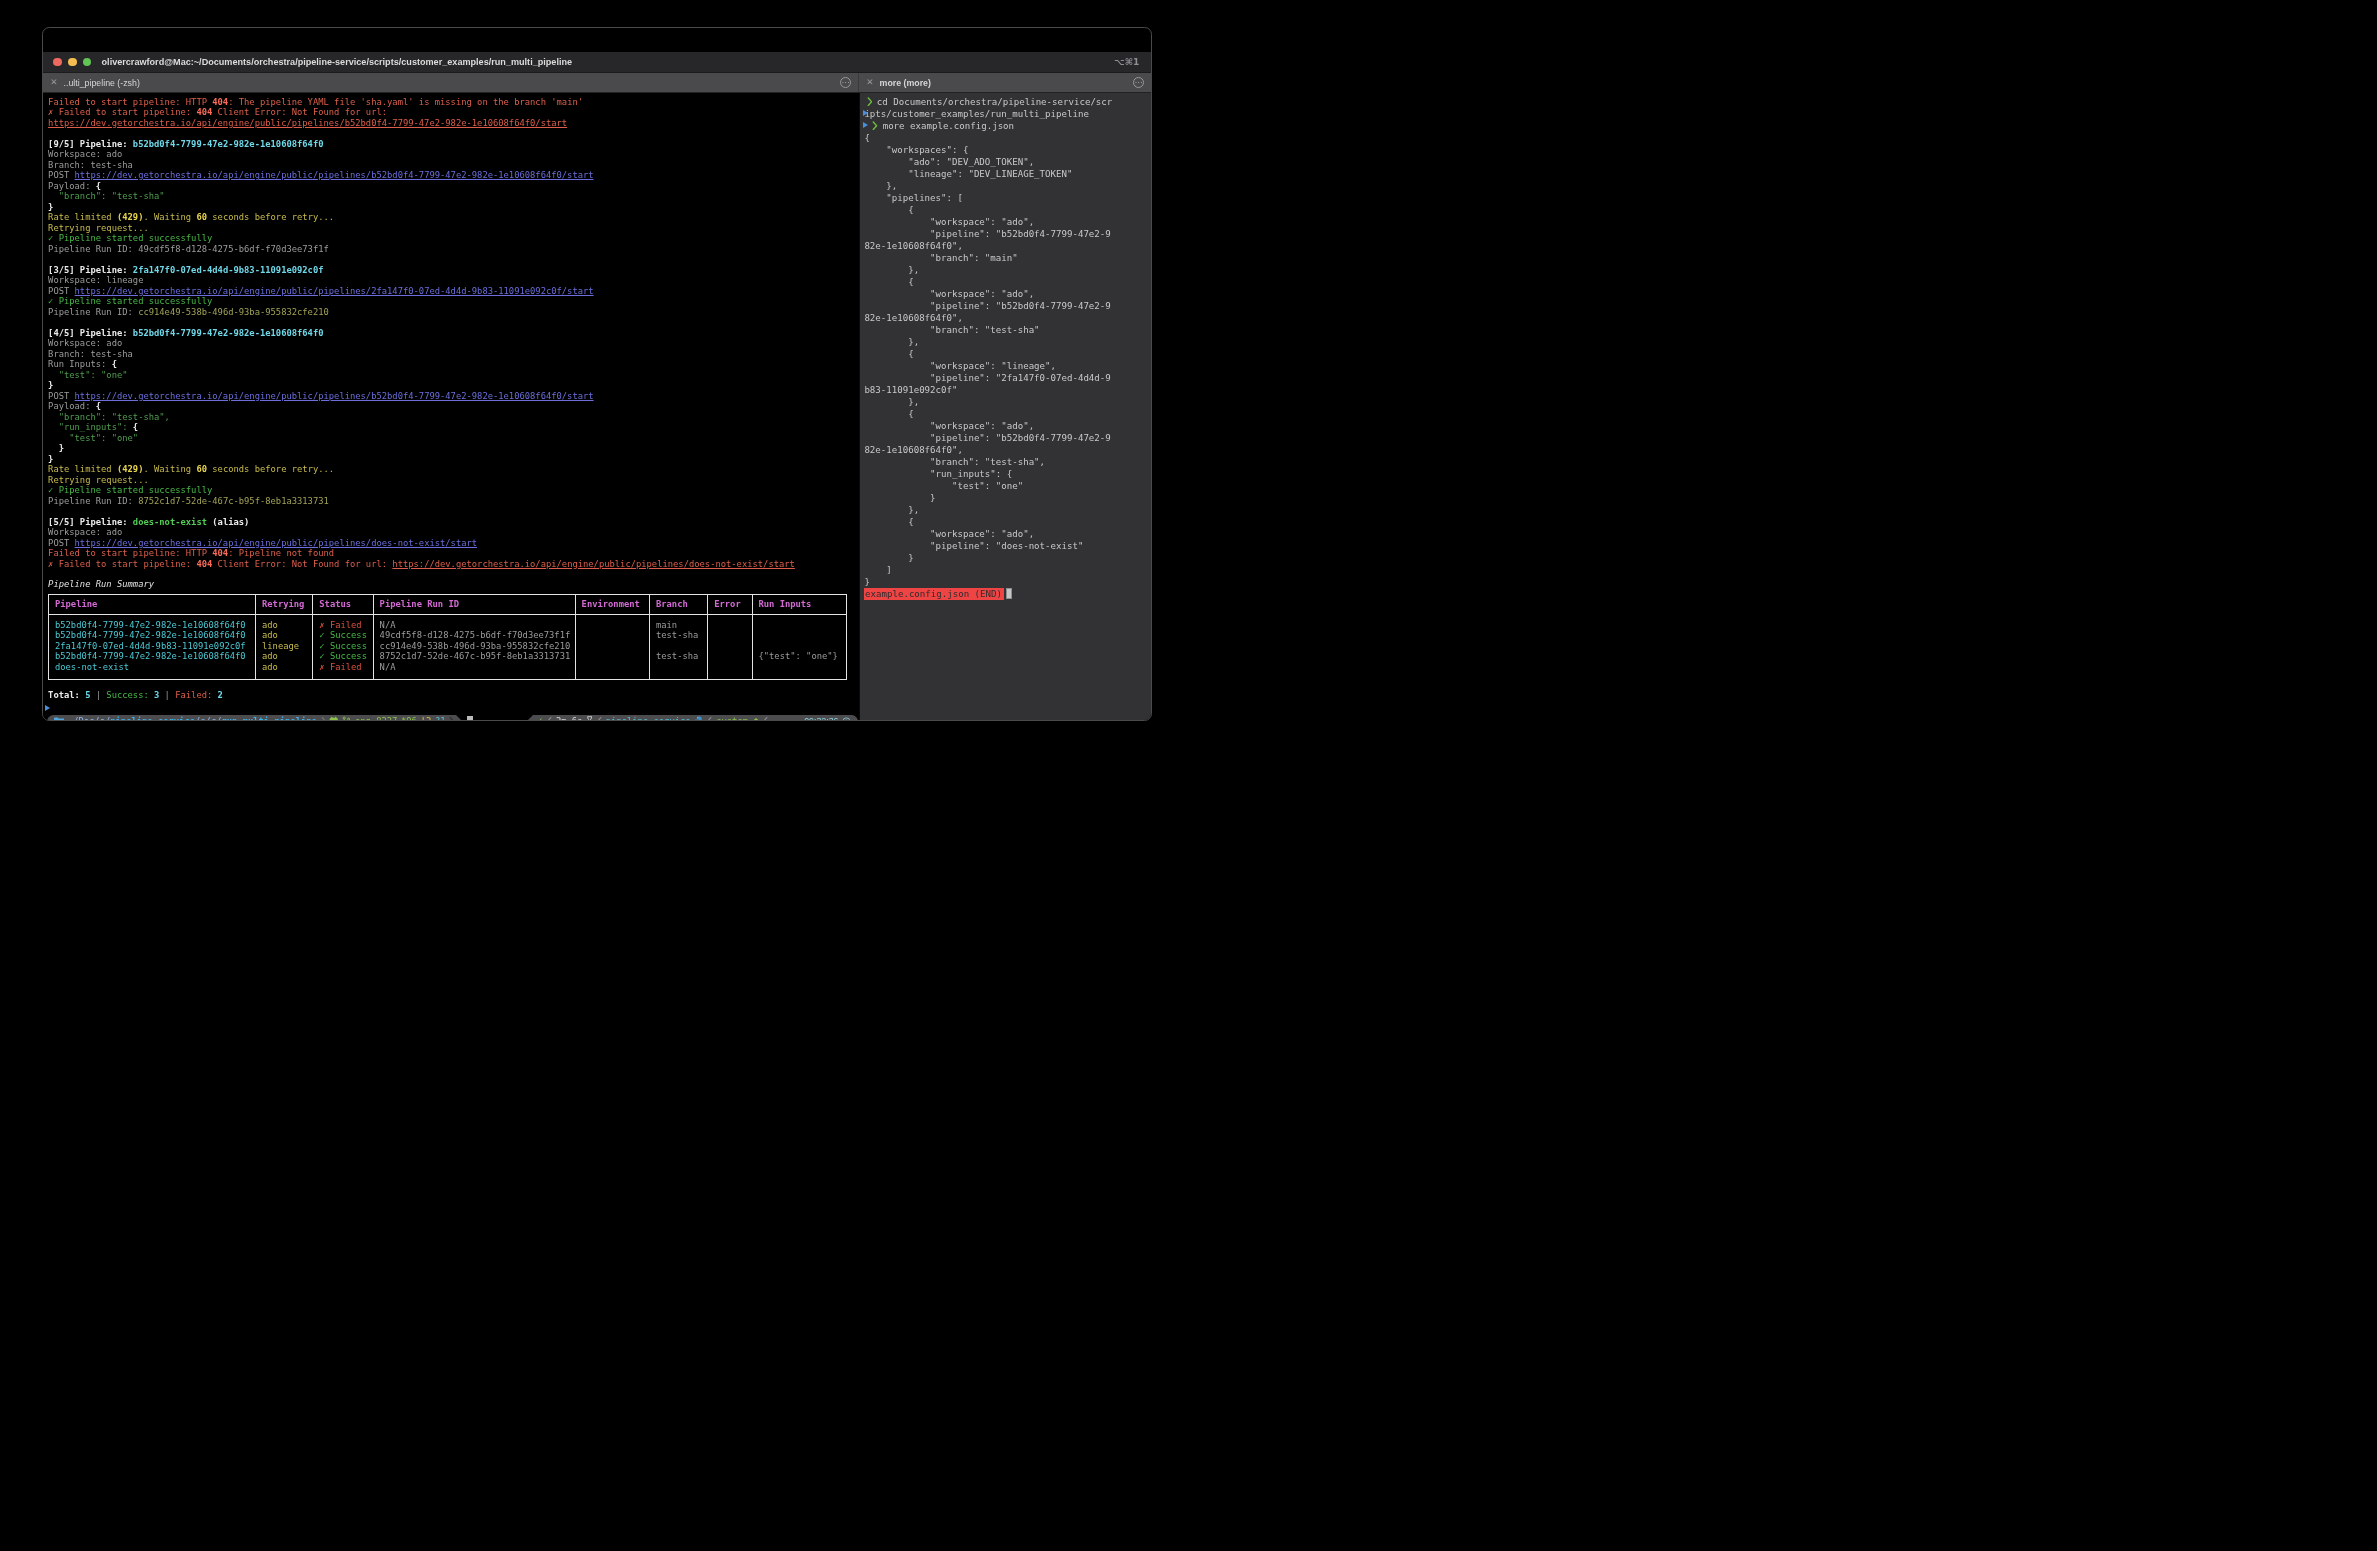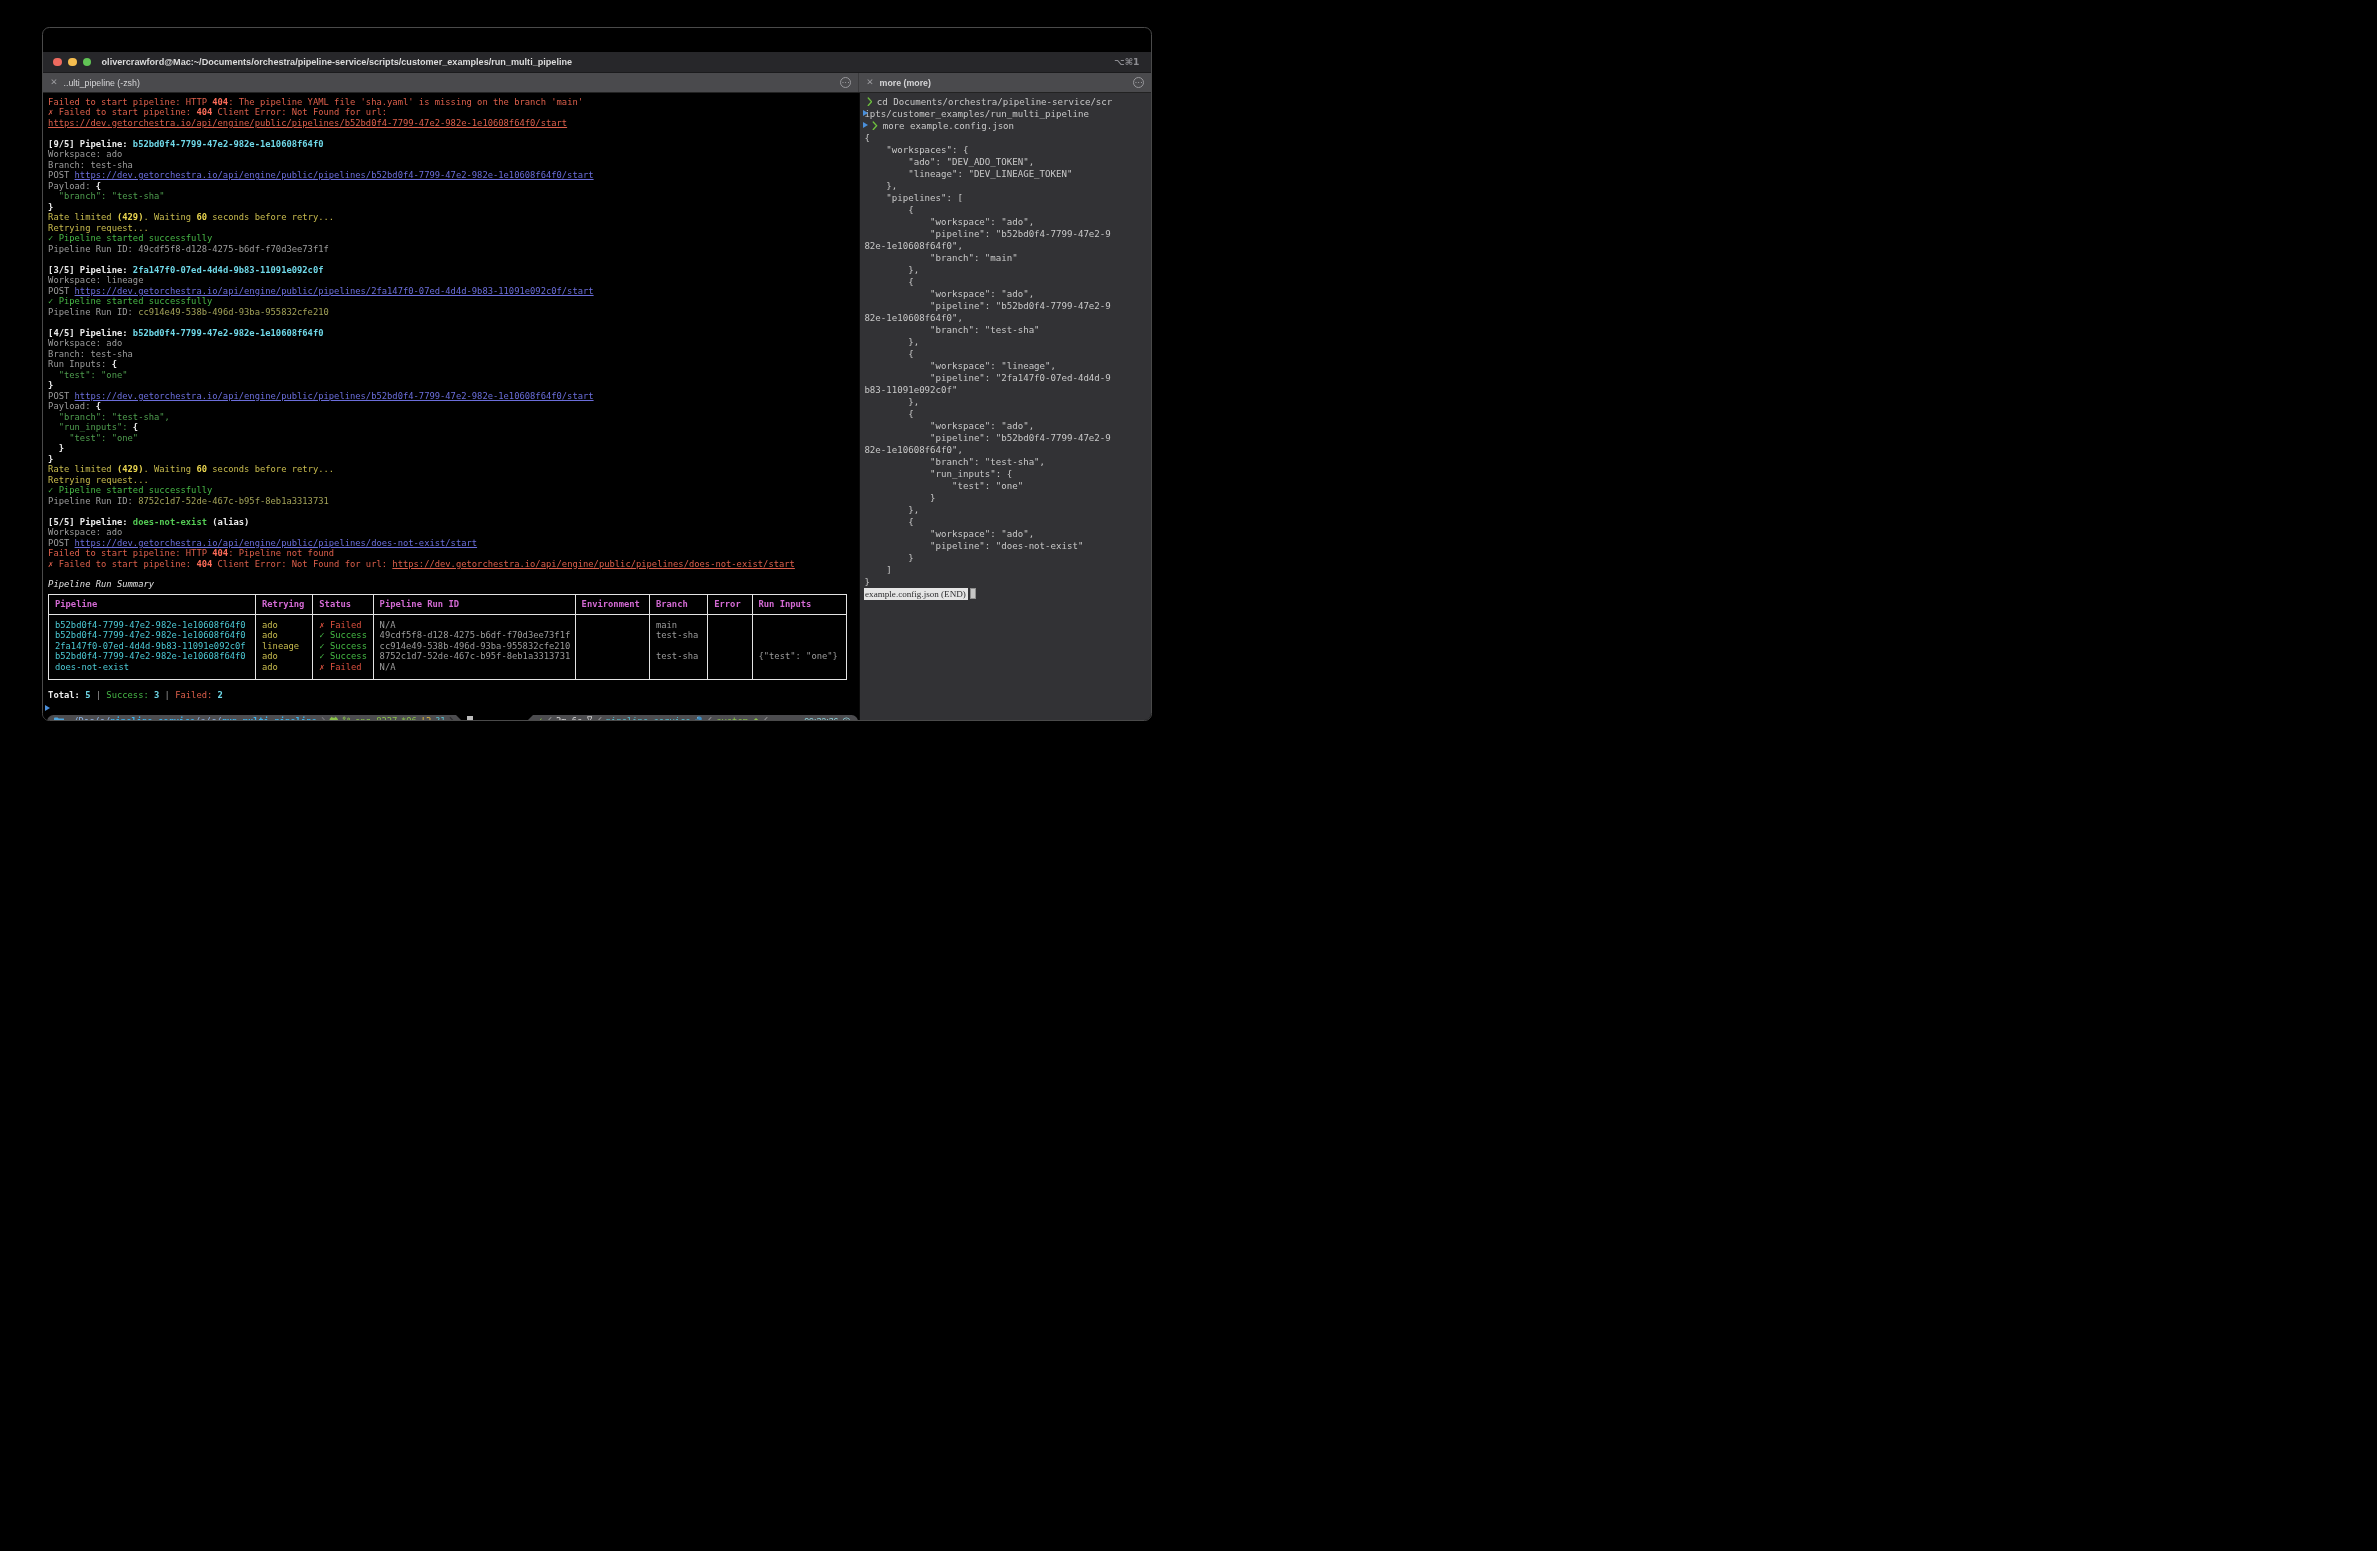--- a/index.html
+++ b/index.html
@@ -77,21 +77,21 @@
   .gitunt{color:#59c2d6;font-family:"DejaVu Sans Mono",monospace;}
   .pr-white{color:#d8d8d8;font-family:"DejaVu Sans Mono",monospace;}
   .pr-cyan{color:#56c2d6;font-family:"DejaVu Sans Mono",monospace;}
   .pr-green{color:#8bc34a;font-family:"DejaVu Sans Mono",monospace;}
   .pr-time{color:#8fd3dc;font-family:Liberation Sans, sans-serif;padding-left:32px;}
   .okmark{color:#8ac24a;font-weight:bold;font-family:"DejaVu Sans",sans-serif;}
   .cursor-block{width:5.9px;height:11px;background:#bcbcbc;margin-left:5.1px;}
   
   .rl-line{white-space:pre;height:12px;position:relative;}
   .rl-line .pmark{position:absolute;left:-1.5px;top:2.2px;}
-  .statusline{display:inline-block;background:#e5e5e5;color:#2c2c2e;padding:0 2.2px 0 0.7px;font-family:Liberation Serif, serif;}
+  .statusline{display:inline-block;background:#ef4444;color:#2c2c2e;padding:0 2.2px 0 0.7px;}
   .status-cursor{display:inline-block;width:6.6px;height:11px;background:#c6c6c6;
                  border:0.7px solid #8f8f8f;margin-left:1.5px;vertical-align:text-bottom;}
   .icon{display:inline-flex;align-items:center;}
 </style>
 </head>
 <body>
 
 <div class="desktop">
   <div class="window">
 

